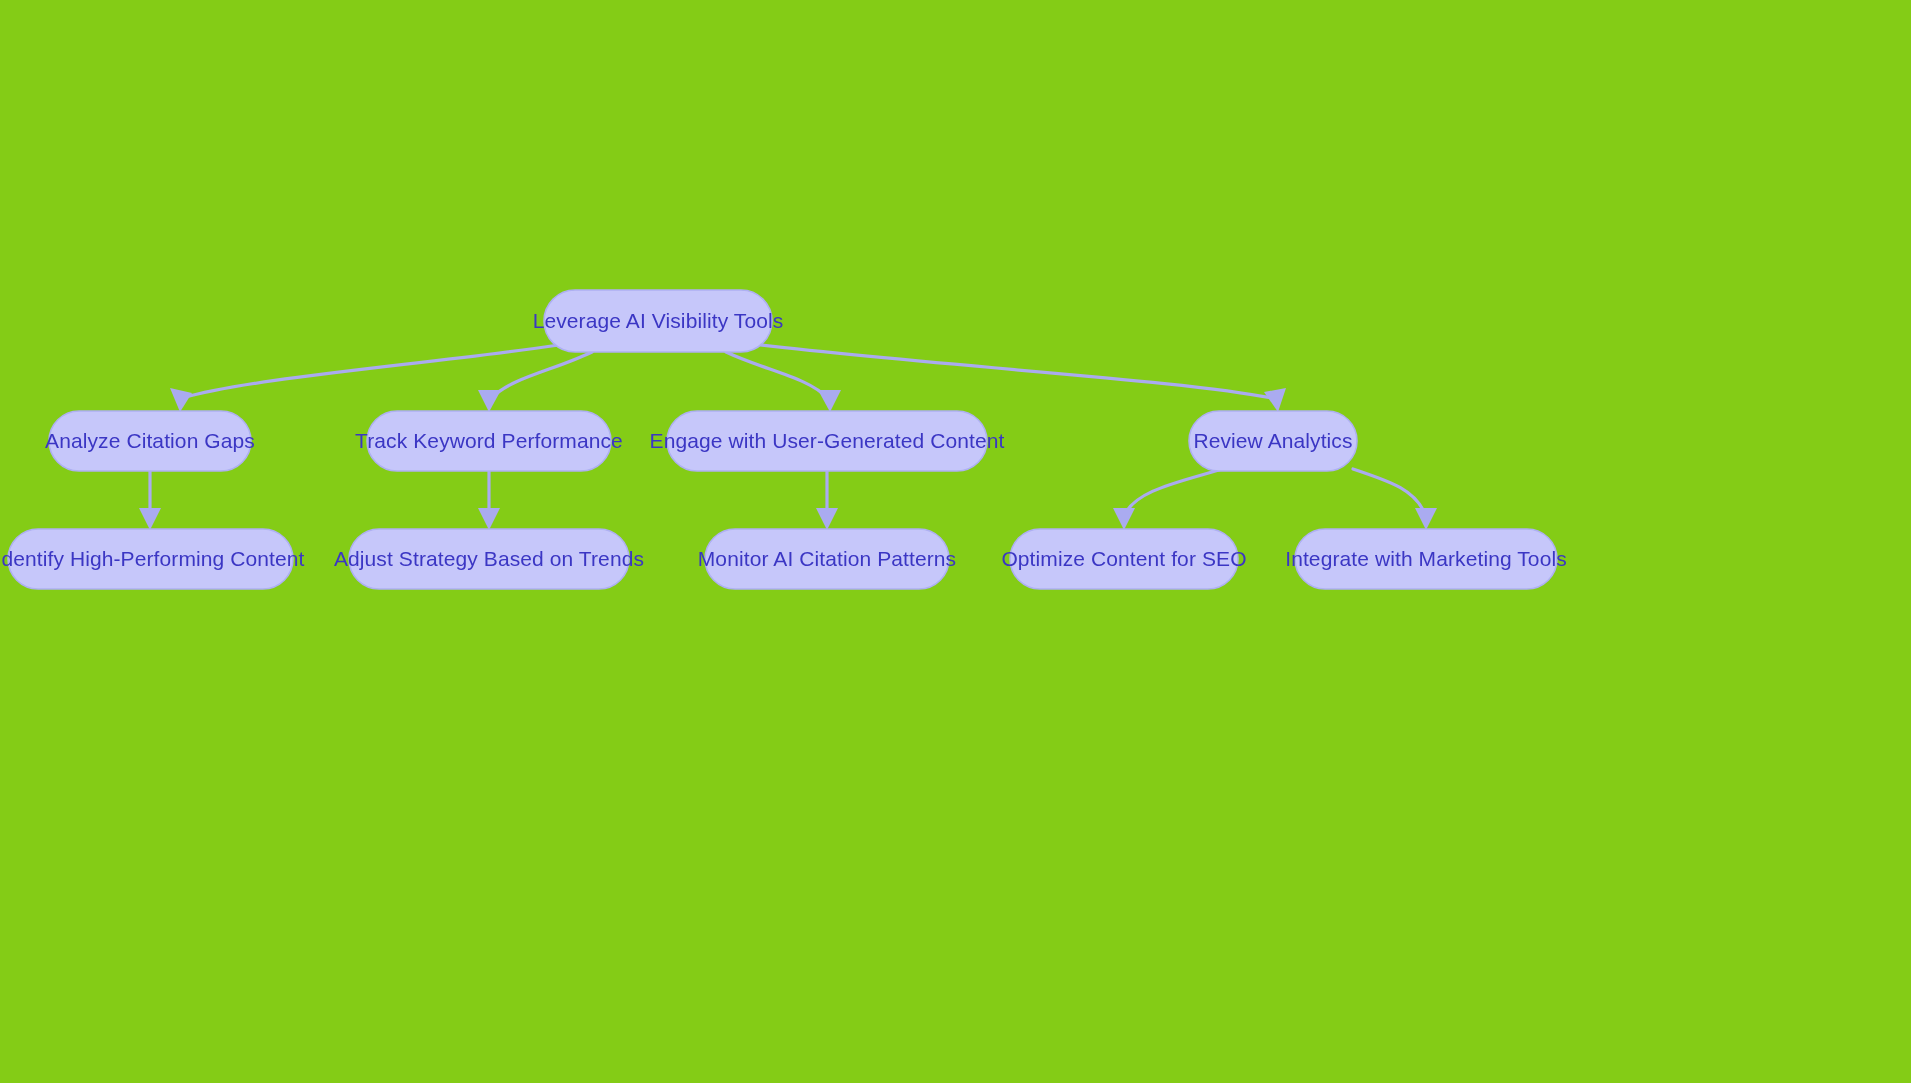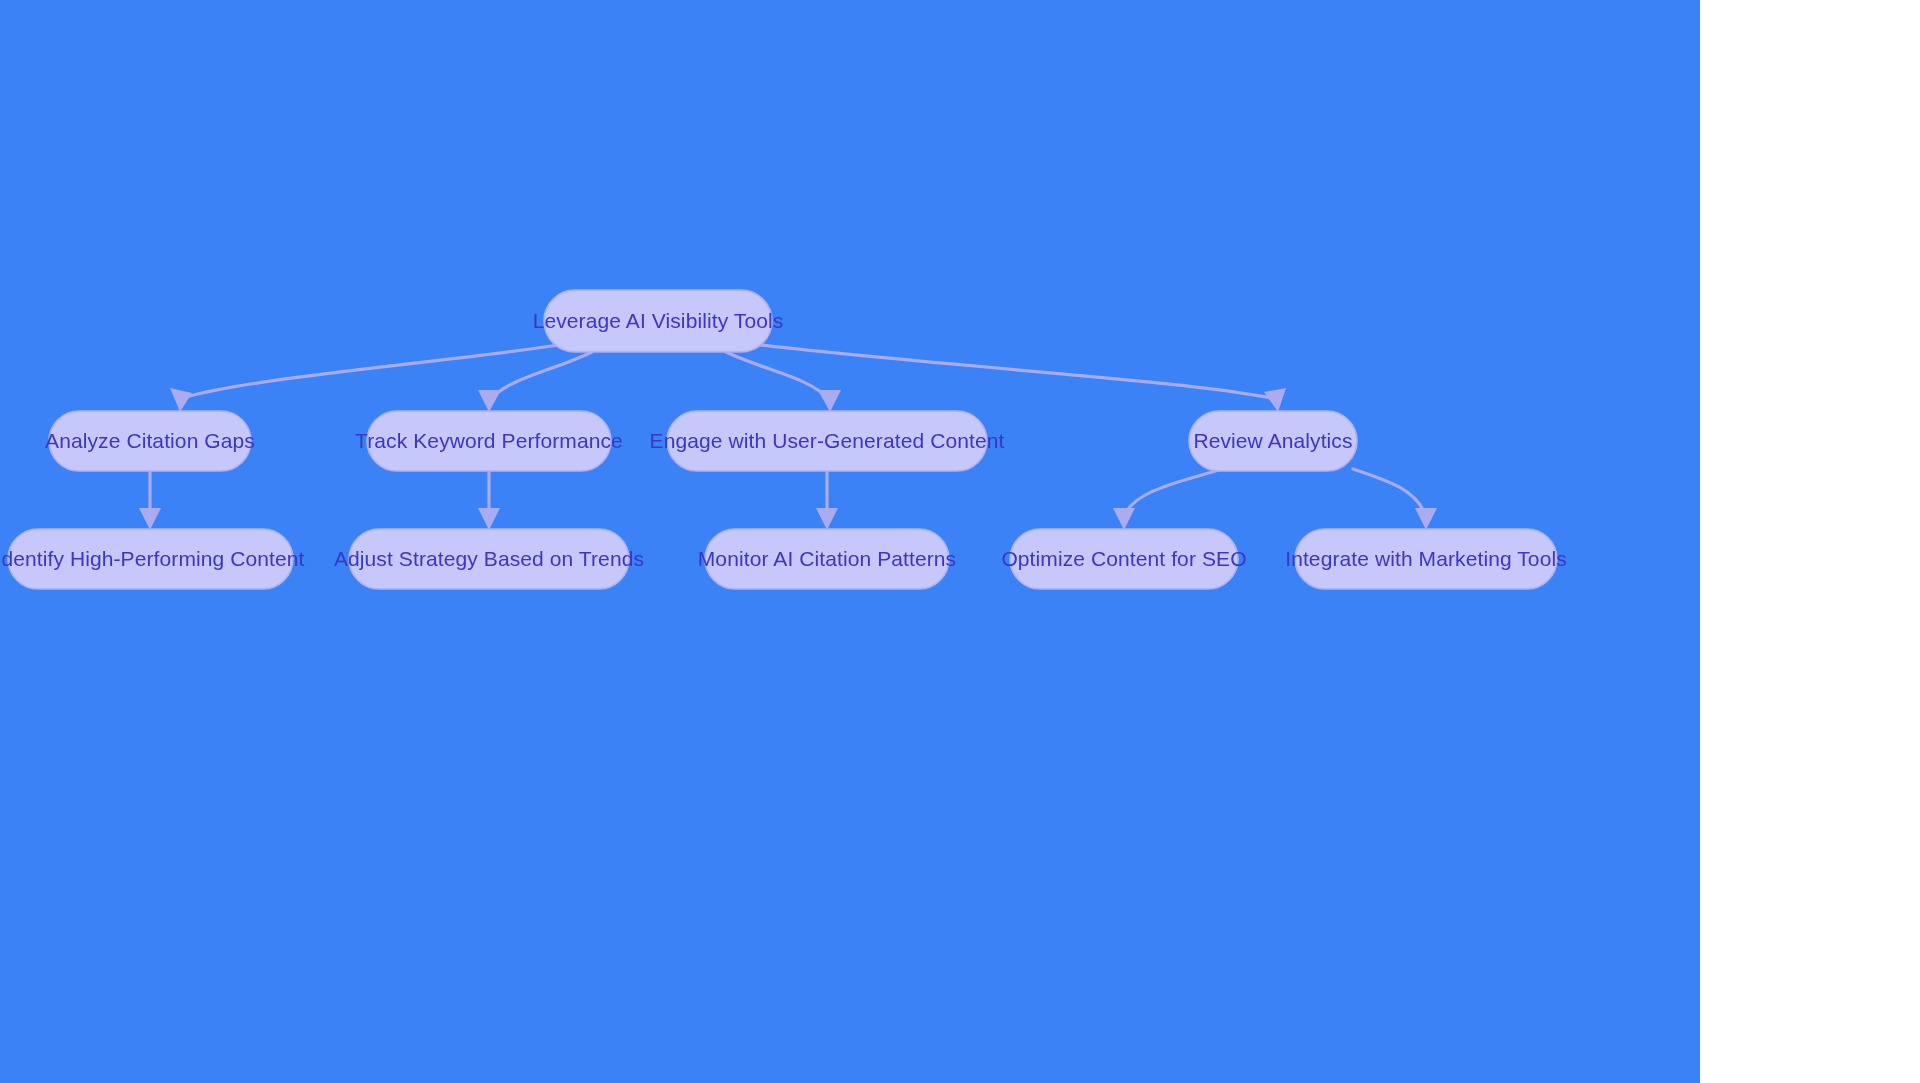--- a/index.html
+++ b/index.html
@@ -8,23 +8,23 @@
     background: #ffffff;
   }
   body {
     width: 1920px;
     height: 1083px;
     overflow: hidden;
     font-family: "Liberation Sans", sans-serif;
   }
   #flowchart-root {
     position: relative;
-    width: 1700px;
+    width: 1911px;
     height: 1083px;
-    background: #3b82f6;
+    background: #84cc16;
     text-align: center;
   }
   svg.chart-surface {
     display: block;
     width: 1920px;
     height: 1083px;
   }
   .node-shape {
     fill: #c6c7fa;
     stroke: #aeb0f2;

